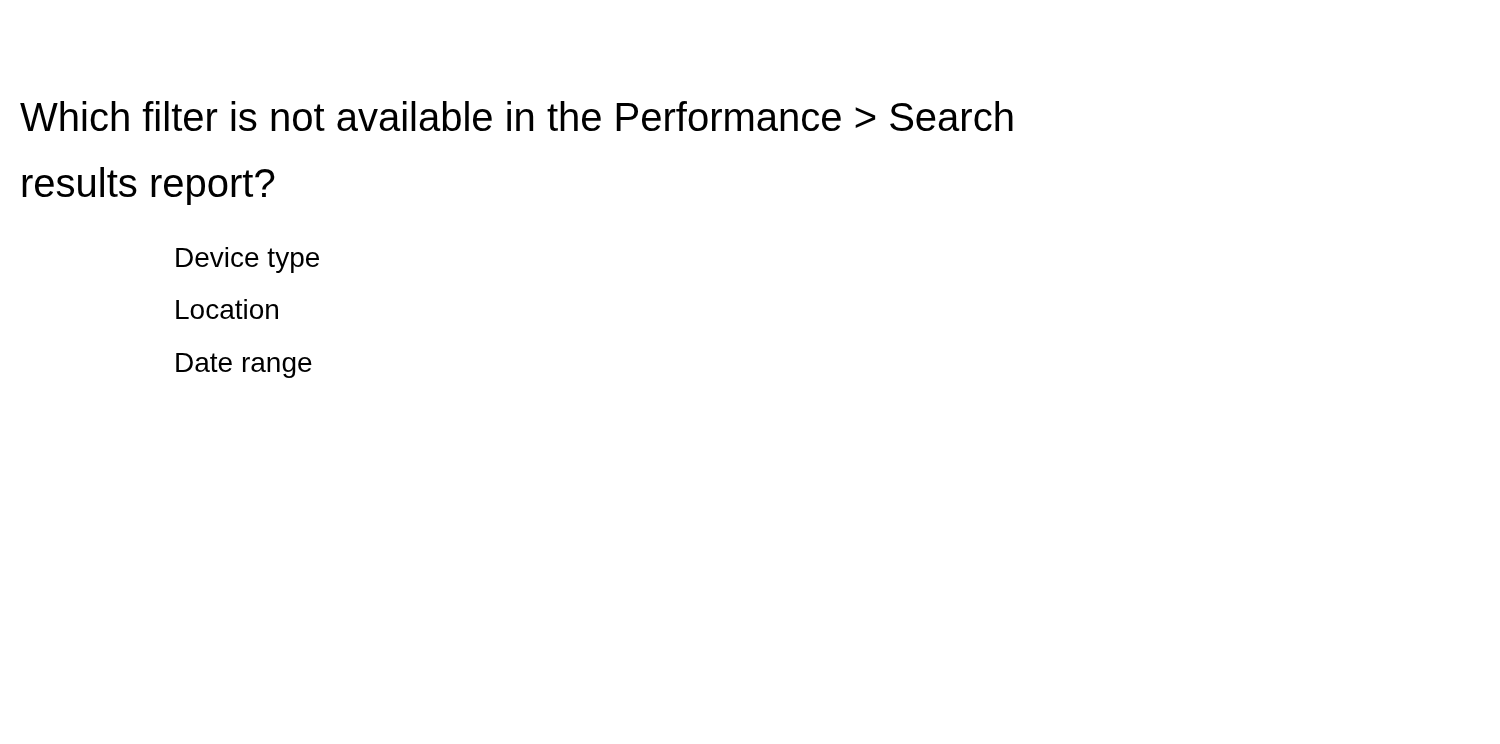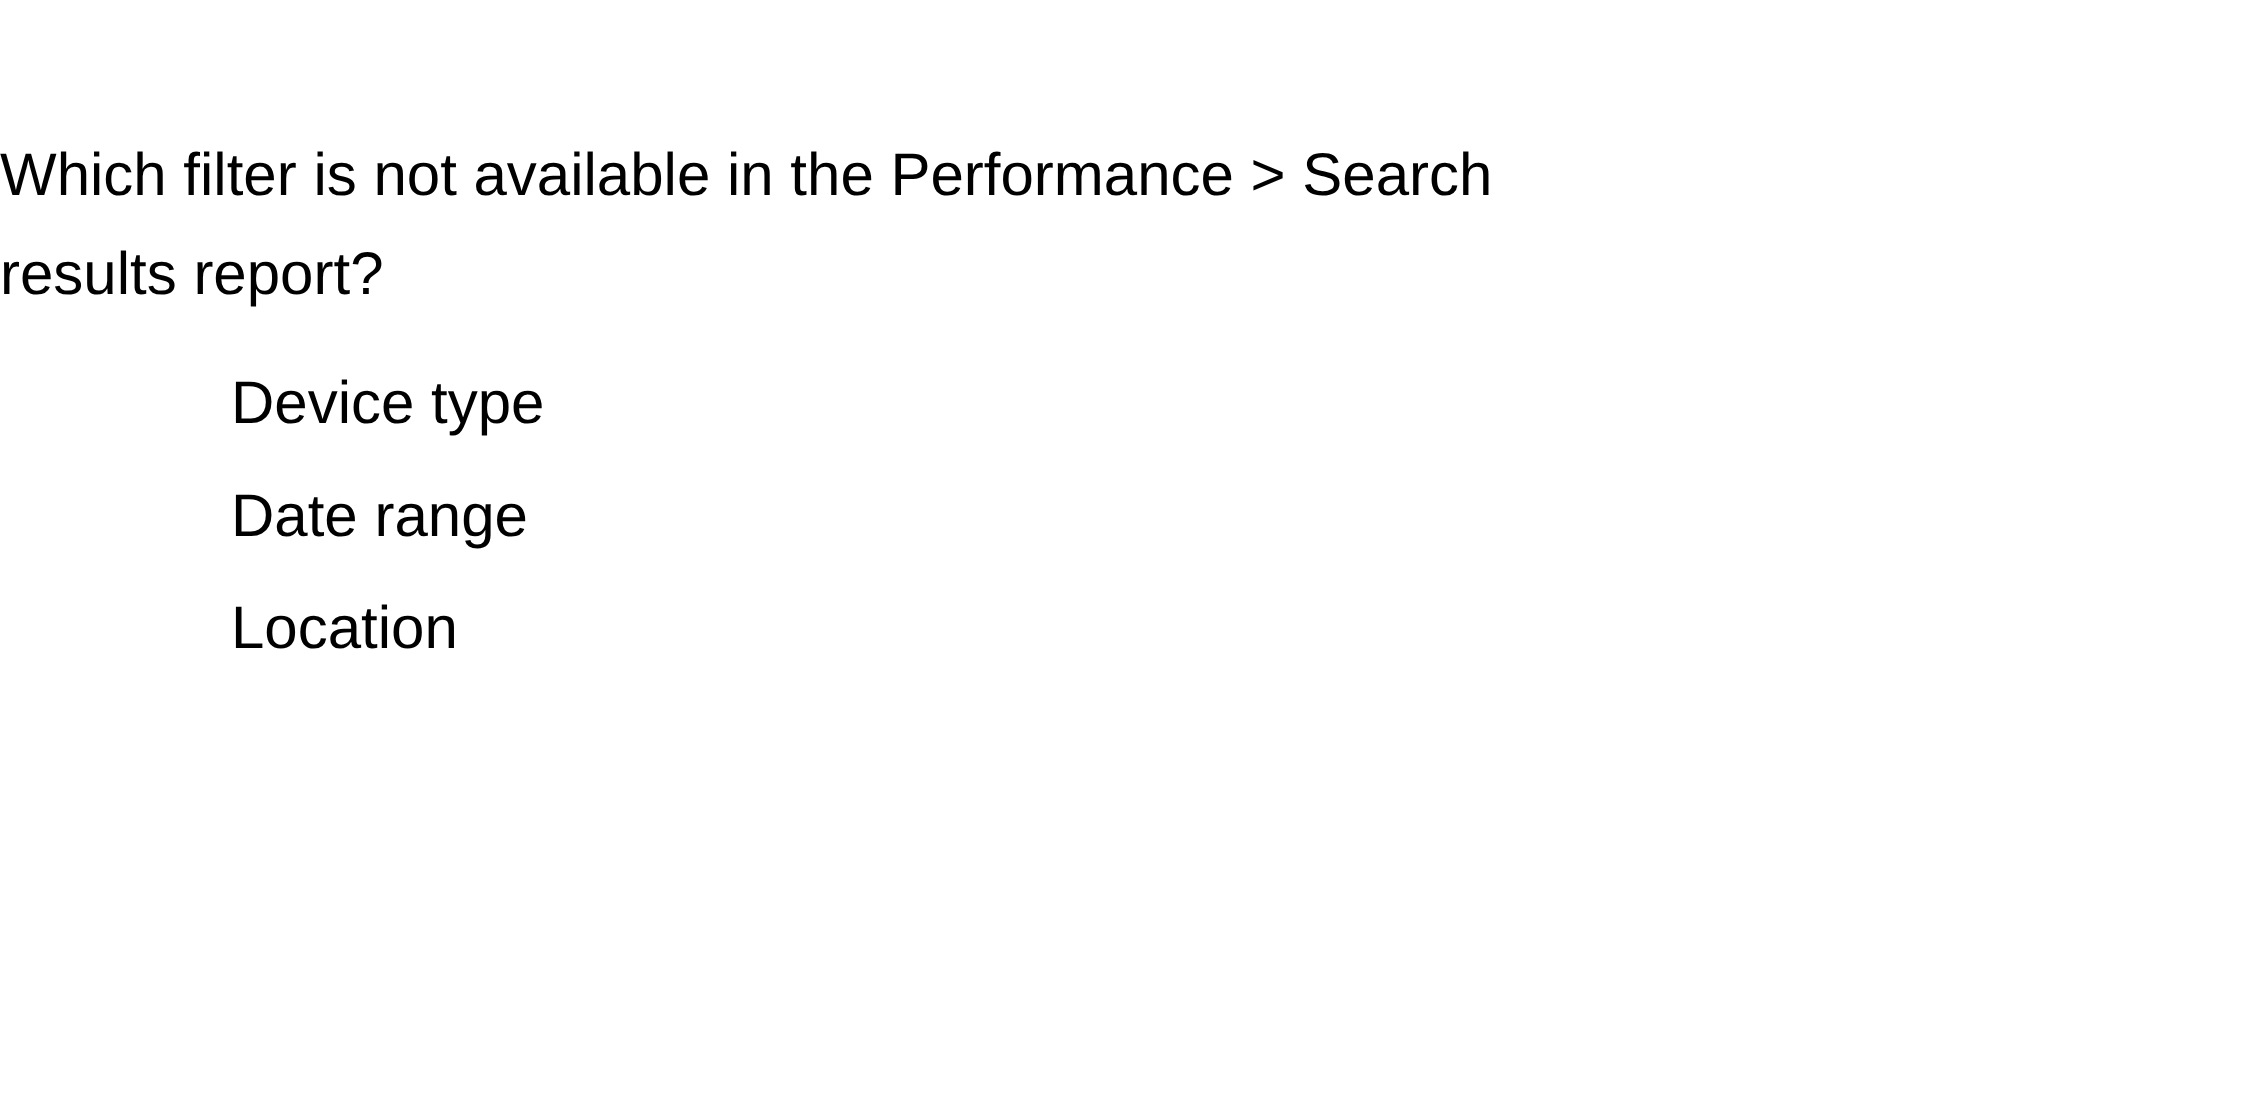--- a/index.html
+++ b/index.html
@@ -9,42 +9,43 @@
     }
     body {
       background: #ffffff;
       font-family: -apple-system, BlinkMacSystemFont, "Segoe UI", Helvetica, Arial, sans-serif;
       width: 1500px;
       height: 744px;
       position: relative;
     }
     .container {
       padding-top: 84px;
+      margin-left: 20px;
     }
     .question {
       font-size: 40px;
       color: #000000;
       line-height: 1.65;
       font-weight: 400;
       max-width: 1000px;
     }
     .options {
       margin-top: 16px;
       padding-left: 154px;
     }
     .option {
-      font-size: 40px;
+      font-size: 28px;
       color: #000000;
       line-height: 1.87;
       font-weight: 400;
     }
   </style>
 </head>
 <body>
 
 <div class="container">
   <div class="question">Which filter is not available in the Performance &gt; Search results report?</div>
   <div class="options">
     <div class="option">Device type</div>
+    <div class="option">Location</div>
     <div class="option">Date range</div>
-    <div class="option">Location</div>
   </div>
 </div>
 
 </body></html>

